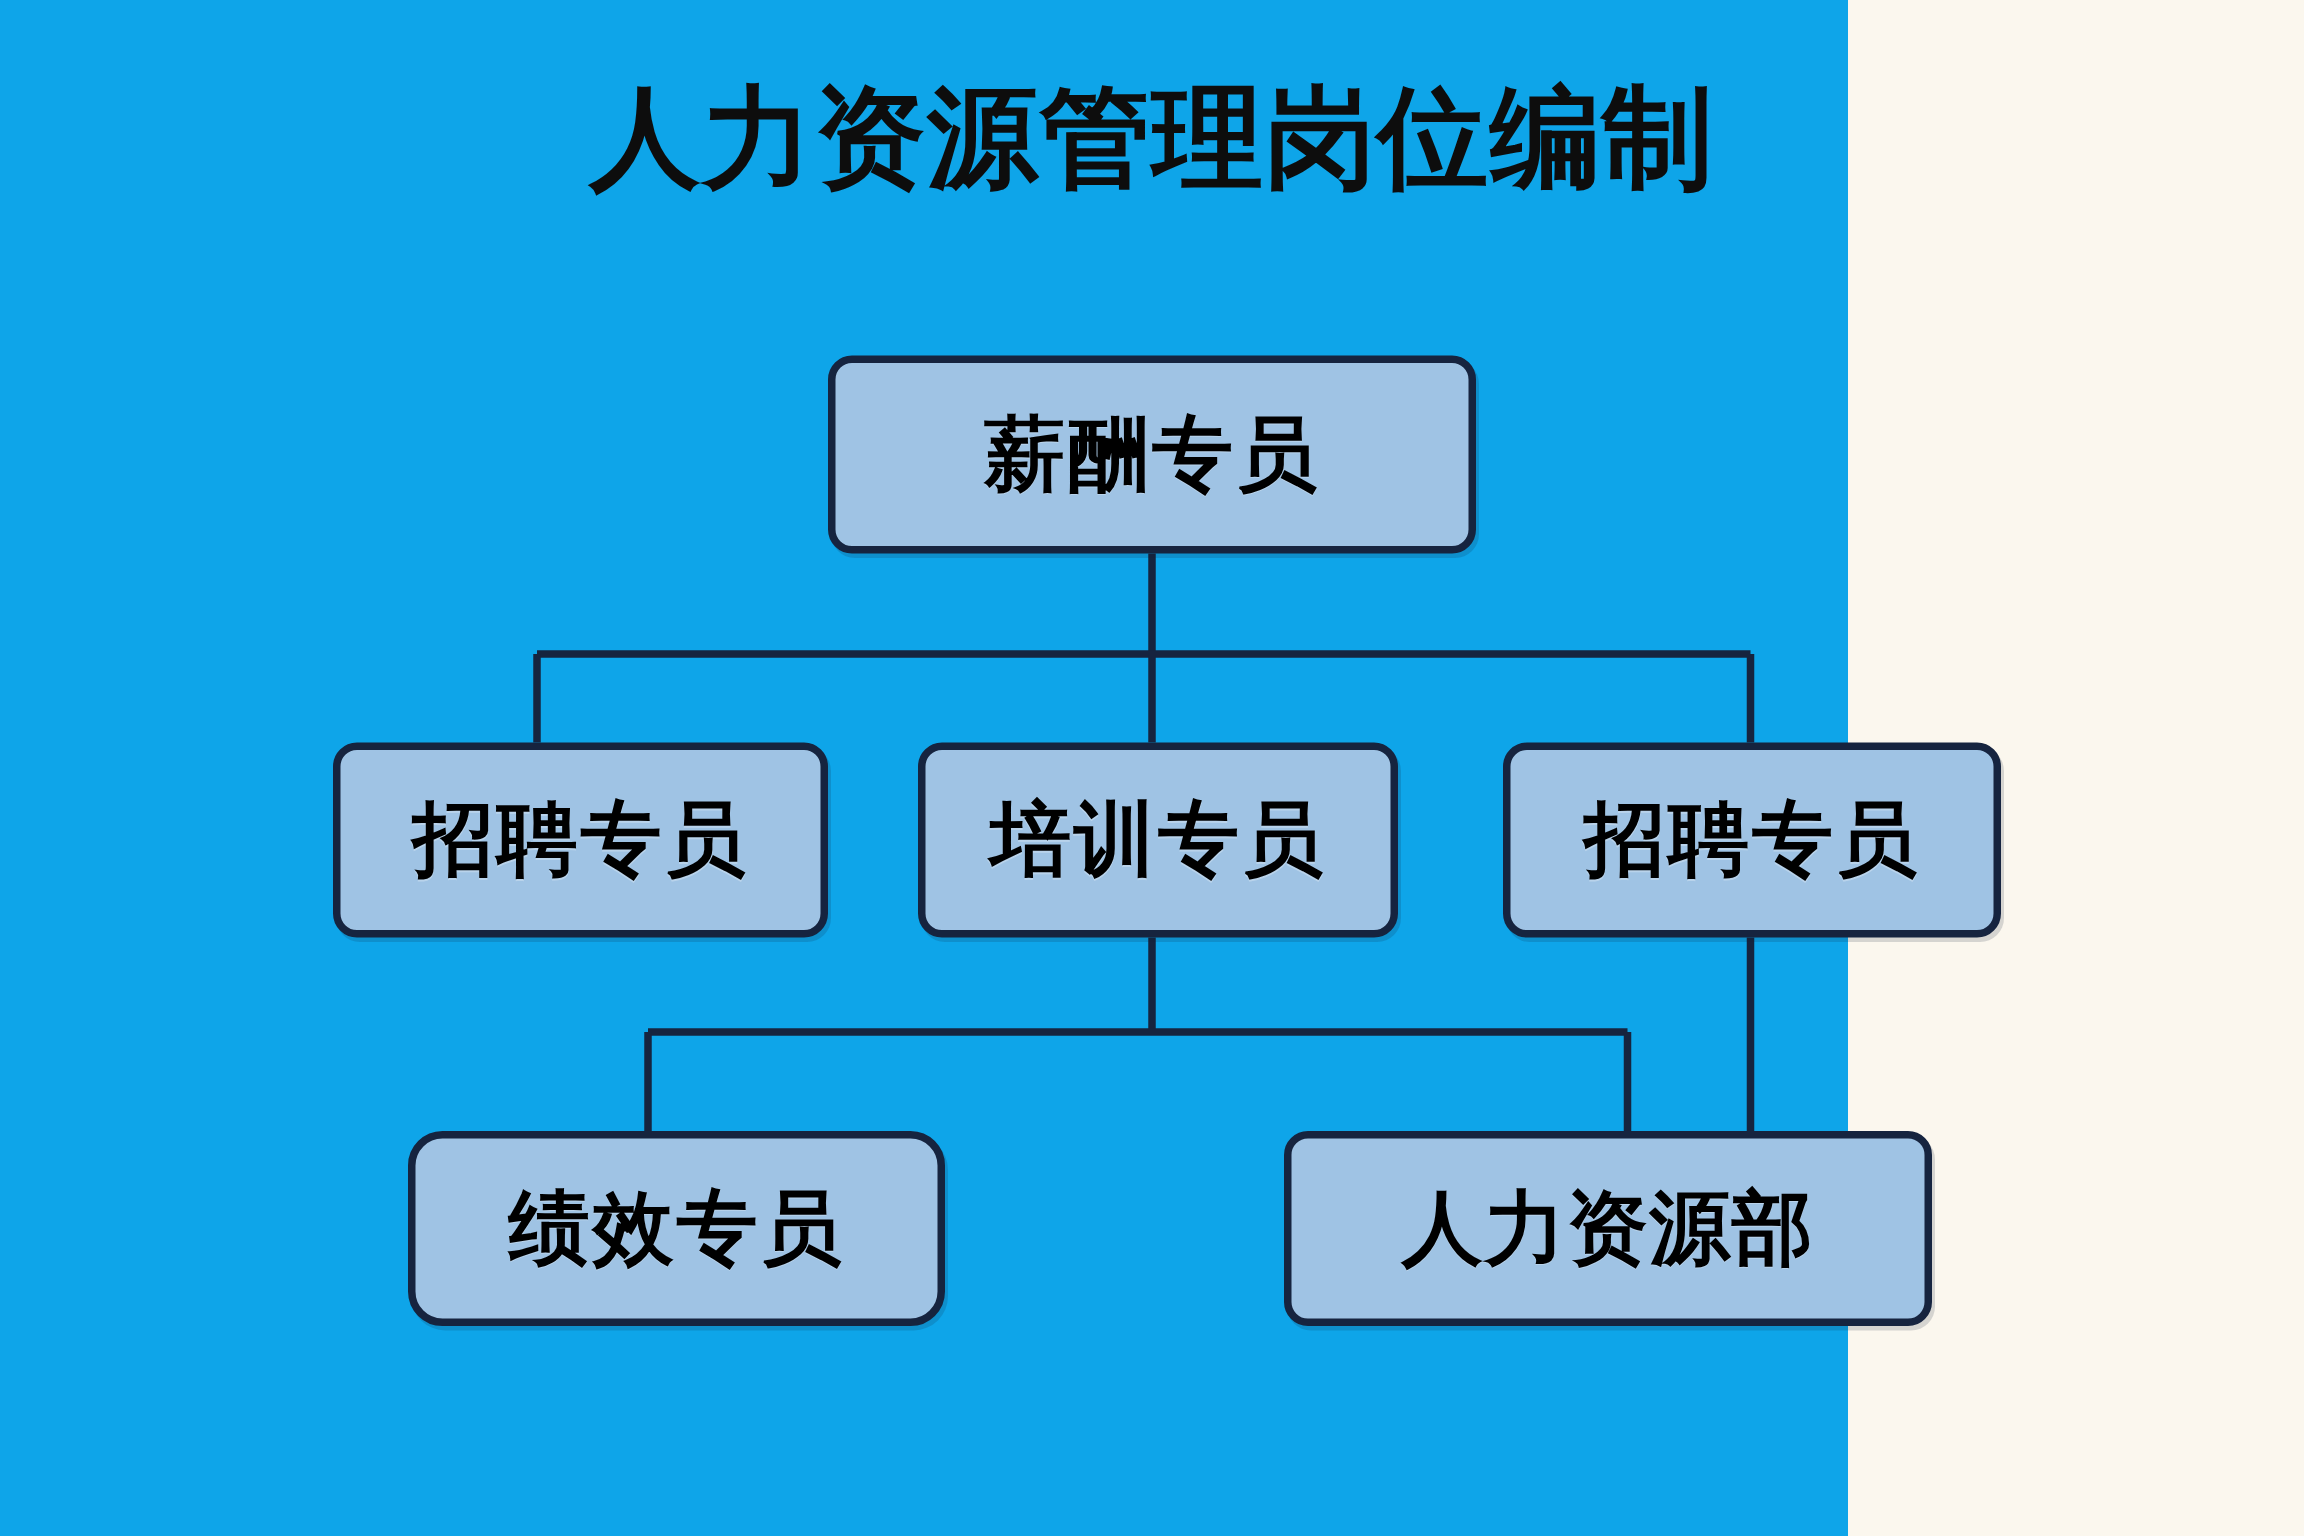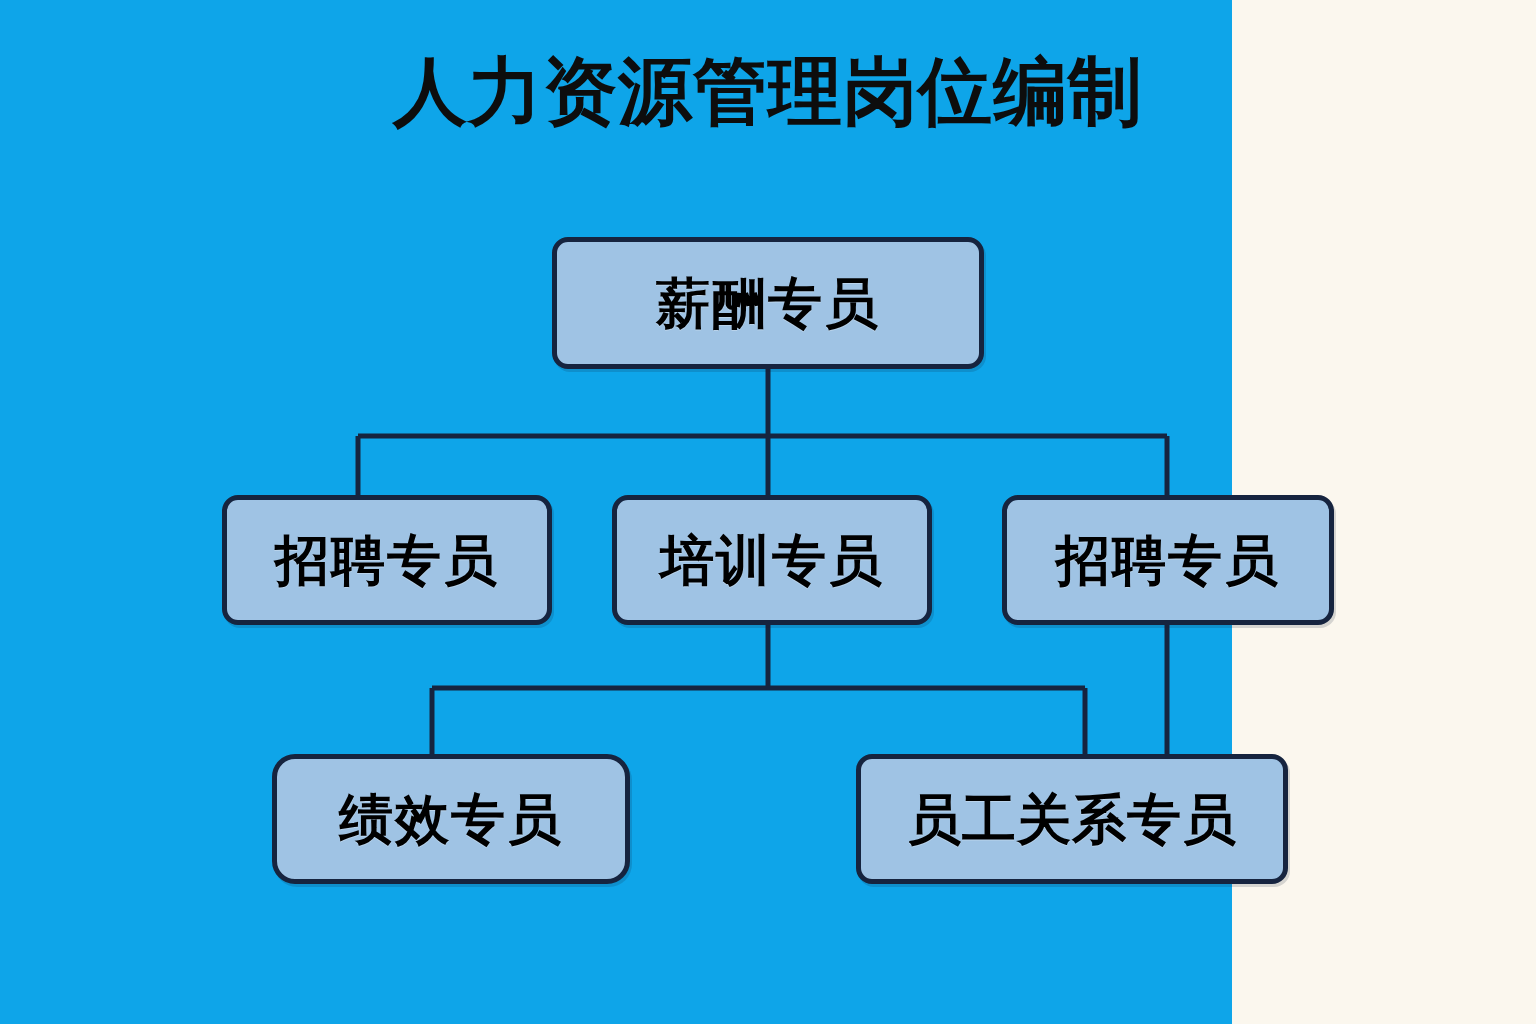--- a/index.html
+++ b/index.html
@@ -115,16 +115,16 @@
 
   <div class="node" id="node-compensation">
     <span class="node-label">招聘专员</span>
   </div>
 
   <div class="node" id="node-performance">
     <span class="node-label">绩效专员</span>
   </div>
 
   <div class="node" id="node-relations">
-    <span class="node-label wide">员工关系专员</span>
+    <span class="node-label wide">人力资源部</span>
   </div>
 
 </div>
 
 </body></html>

